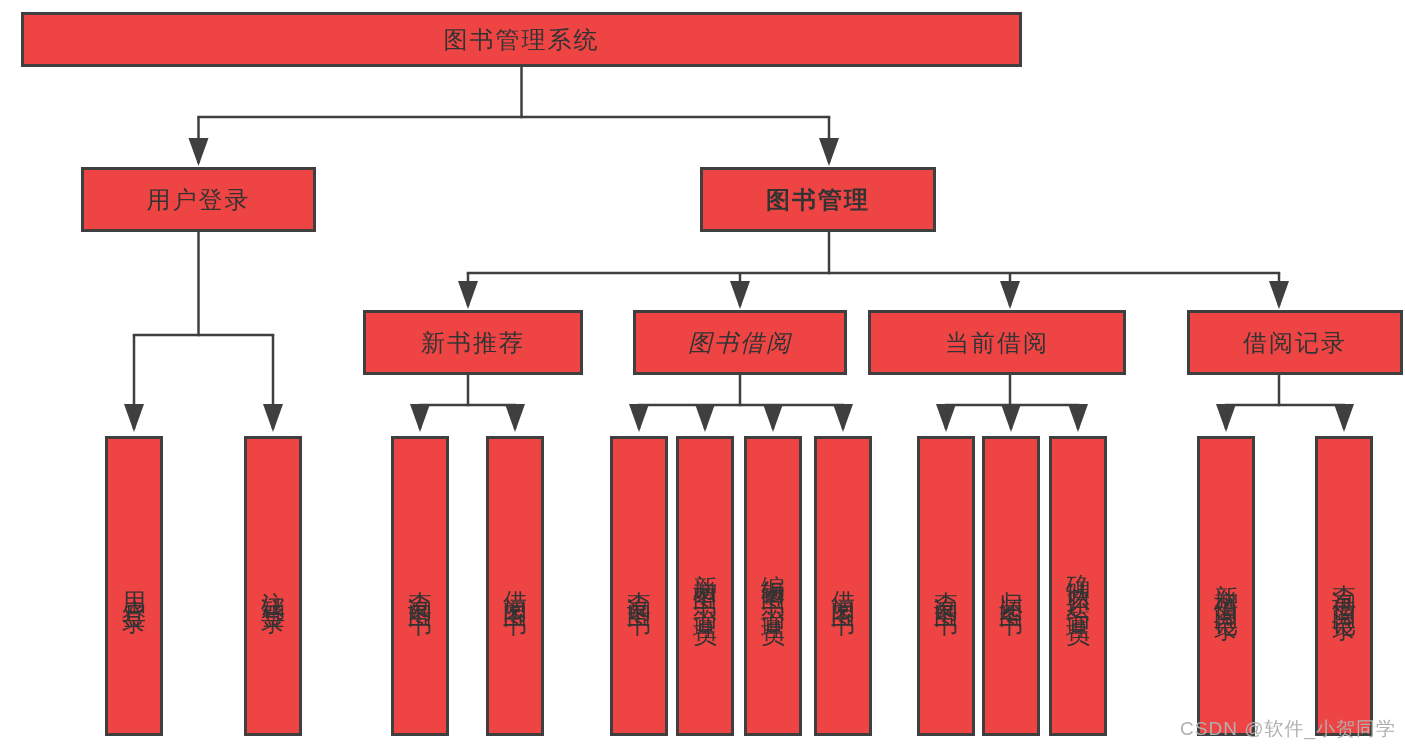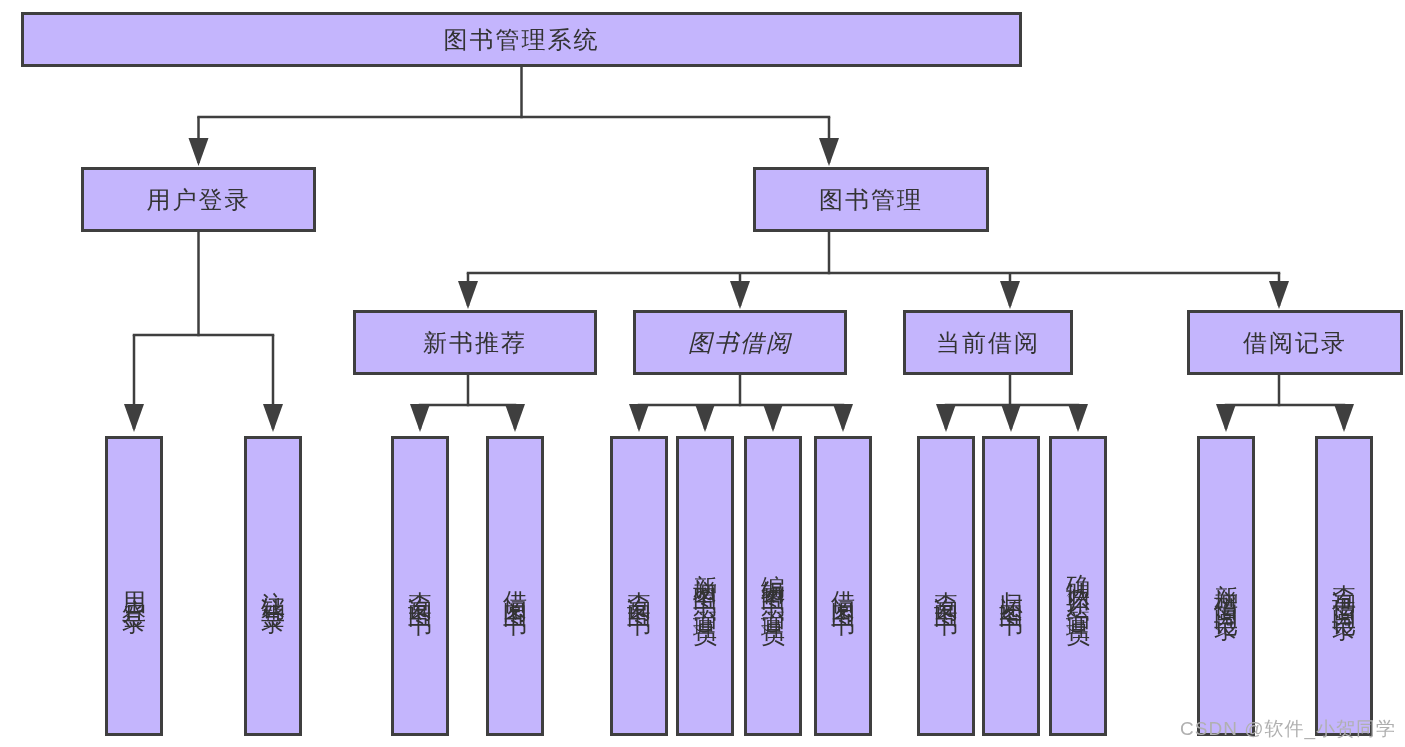--- a/index.html
+++ b/index.html
@@ -26,21 +26,21 @@
   .connectors path,
   .connectors line {
     stroke: var(--line, #3f3f3f);
     stroke-width: 2.5;
     fill: none;
   }
   .node {
     position: absolute;
     box-sizing: border-box;
     border: 3px solid var(--line, #3f3f3f);
-    background: #c4b5fd;
+    background: #ef4444;
     display: flex;
     align-items: center;
     justify-content: center;
     color: var(--text, #333333);
   }
   .node .hlabel {
     font-size: 24px;
     letter-spacing: 2px;
     white-space: nowrap;
     line-height: 1;
@@ -116,31 +116,31 @@
     <path d="M1344 405 V429" marker-end="url(#arrow)"></path>
   </svg>
 
   <div class="node root" style="left:21px; top:12px; width:1001px; height:55px;">
     <span class="hlabel">图书管理系统</span>
   </div>
 
   <div class="node l2" style="left:81px; top:167px; width:235px; height:65px;">
     <span class="hlabel">用户登录</span>
   </div>
-  <div class="node l2" style="left:753px; top:167px; width:236px; height:65px;">
+  <div class="node l2" style="left:700px; top:167px; width:236px; height:65px;font-weight:bold;">
     <span class="hlabel">图书管理</span>
   </div>
 
-  <div class="node l3" style="left:353px; top:310px; width:244px; height:65px;">
+  <div class="node l3" style="left:363px; top:310px; width:220px; height:65px;">
     <span class="hlabel">新书推荐</span>
   </div>
   <div class="node l3" style="left:633px; top:310px; width:214px; height:65px;font-style:italic;">
     <span class="hlabel">图书借阅</span>
   </div>
-  <div class="node l3" style="left:903px; top:310px; width:170px; height:65px;">
+  <div class="node l3" style="left:868px; top:310px; width:258px; height:65px;">
     <span class="hlabel">当前借阅</span>
   </div>
   <div class="node l3" style="left:1187px; top:310px; width:216px; height:65px;">
     <span class="hlabel">借阅记录</span>
   </div>
 
   <div class="node leaf" style="left:105px; top:436px; width:58px; height:300px;">
     <span class="vlabel">用户登录</span>
   </div>
   <div class="node leaf" style="left:244px; top:436px; width:58px; height:300px;">

